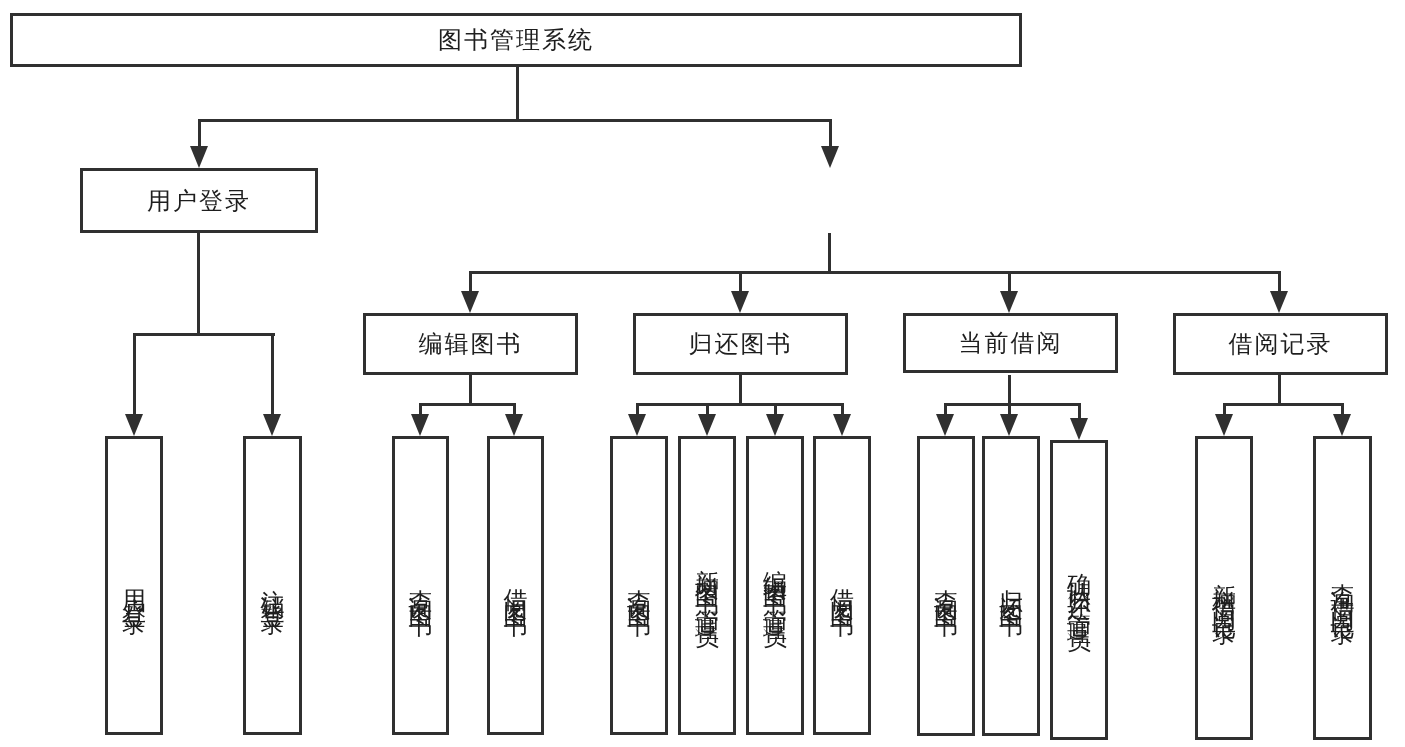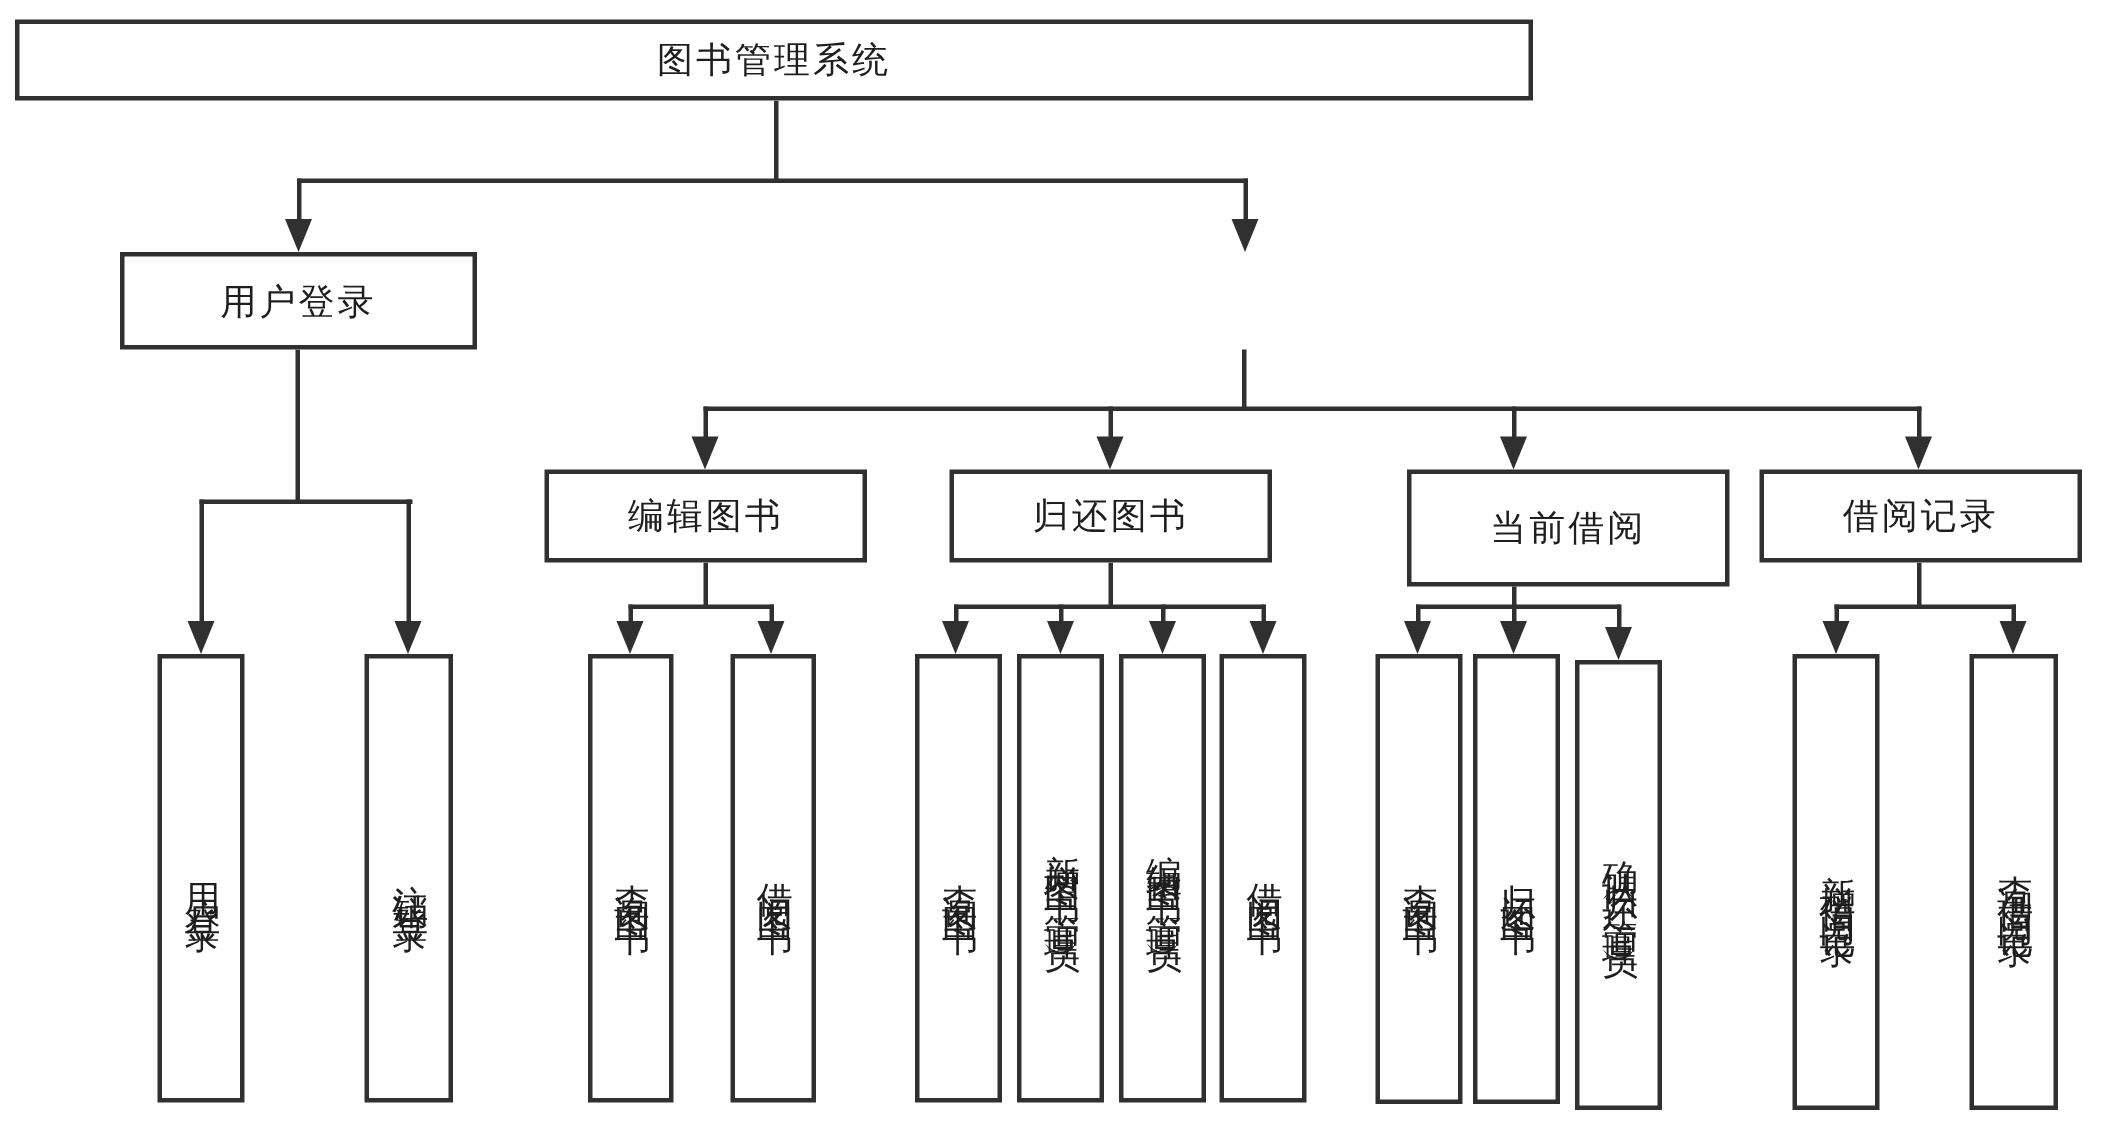--- a/index.html
+++ b/index.html
@@ -88,21 +88,21 @@
   <div class="arrowhead" style="left:1000px; top:291px;"></div>
   <div class="vline" style="left:1278px; top:271px; height:25px;"></div>
   <div class="arrowhead" style="left:1270px; top:291px;"></div>
 
   <div class="node" style="left:363px; top:313px; width:215px; height:62px;">
     <span>编辑图书</span>
   </div>
   <div class="node" style="left:633px; top:313px; width:215px; height:62px;">
     <span>归还图书</span>
   </div>
-  <div class="node" style="left:938px; top:313px; width:215px; height:78px;">
+  <div class="node" style="left:903px; top:313px; width:215px; height:60px;">
     <span>当前借阅</span>
   </div>
   <div class="node" style="left:1173px; top:313px; width:215px; height:62px;">
     <span>借阅记录</span>
   </div>
 
   <div class="vline" style="left:469px; top:375px; height:31px;"></div>
   <div class="hline" style="left:419px; top:403px; width:97px;"></div>
   <div class="vline" style="left:419px; top:403px; height:15px;"></div>
   <div class="arrowhead" style="left:411px; top:414px;"></div>

